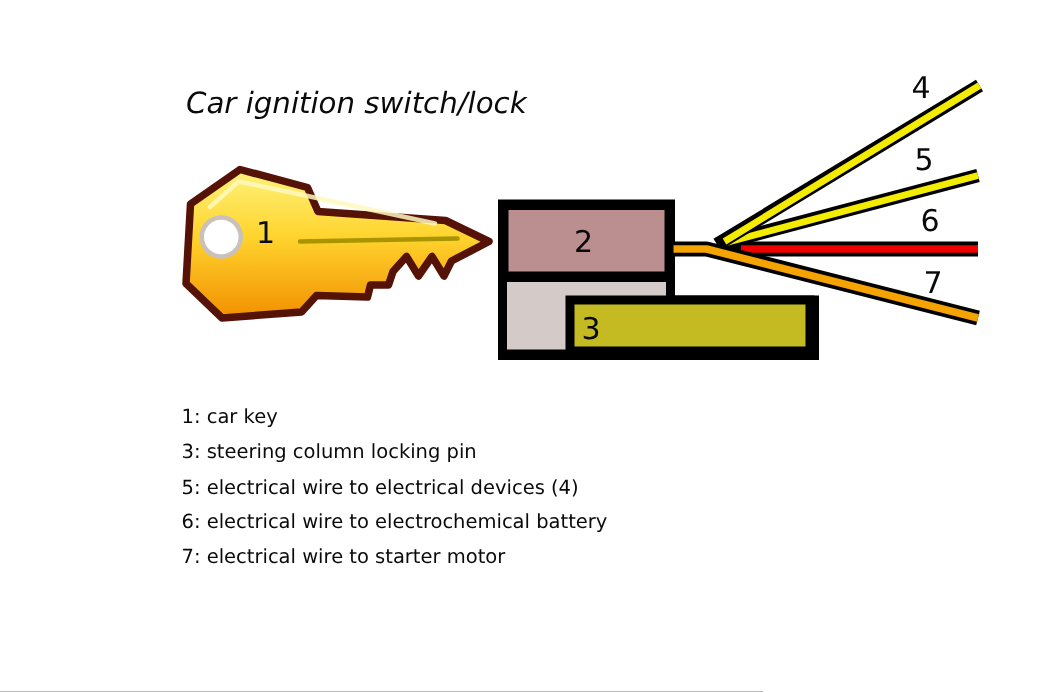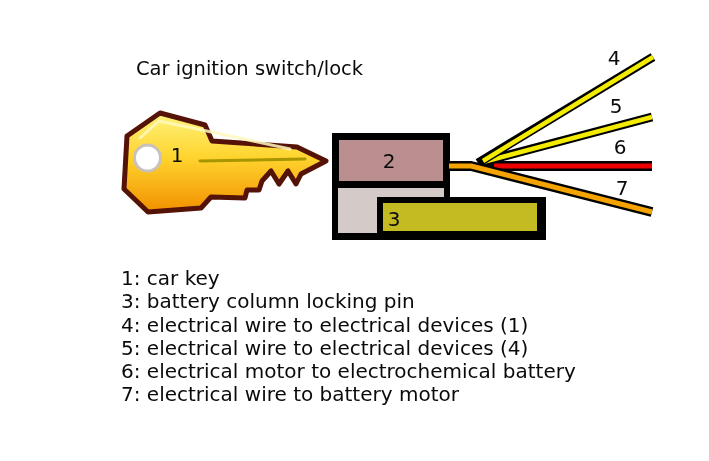--- a/index.html
+++ b/index.html
@@ -14,39 +14,40 @@
     position: relative;
     width: 709px;
     height: 461px;
     background: var(--background);
     overflow: hidden;
     margin: 0 auto;
   }
   .stage svg { position: absolute; left: 0; top: 0; }
   .title {
     position: absolute;
-    left: 136px;
+    left: 124px;
     top: 57px;
     font-size: 19.5px;
     color: var(--text);
     white-space: nowrap;
+    font-style: italic;
   }
   .num {
     position: absolute;
     transform: translate(-50%, -50%);
     font-size: 20px;
     color: var(--text);
     line-height: 1;
     white-space: nowrap;
   }
   .legend {
     position: absolute;
     left: 121px;
     top: 267px;
-    font-size: 20px;
+    font-size: 13px;
     line-height: 23.3px;
     color: var(--text);
   }
   .legend div { white-space: nowrap; }
 
   
   .key-shape { fill: url(#keyGrad); stroke: var(--key-outline); stroke-width: 5; stroke-linejoin: round; }
   .key-highlight { fill: none; stroke: rgba(255,248,190,0.85); stroke-width: 3; stroke-linecap: round; stroke-linejoin: round; }
   .key-groove { stroke: var(--key-groove); stroke-width: 3; stroke-linecap: round; }
   .key-hole { fill: var(--key-hole); stroke: #c9c1ba; stroke-width: 3; }
@@ -115,20 +116,19 @@
   <div class="num" style="left:177px; top:155px;">1</div>
   <div class="num" style="left:389px; top:161px;">2</div>
   <div class="num" style="left:394px; top:219px;">3</div>
   <div class="num" style="left:614px; top:58px;">4</div>
   <div class="num" style="left:616px; top:106px;">5</div>
   <div class="num" style="left:620px; top:147px;">6</div>
   <div class="num" style="left:622px; top:188px;">7</div>
 
   <div class="legend">
     <div>1: car key</div>
-    <div>3: battery column locking pin</div>
-    <div>4: electrical wire to electrical devices (1)</div>
+    <div>3: steering column locking pin</div>
     <div>5: electrical wire to electrical devices (4)</div>
-    <div>6: electrical motor to electrochemical battery</div>
-    <div>7: electrical wire to battery motor</div>
+    <div>6: electrical wire to electrochemical battery</div>
+    <div>7: electrical wire to starter motor</div>
   </div>
 
 </div>
 
 </body></html>

